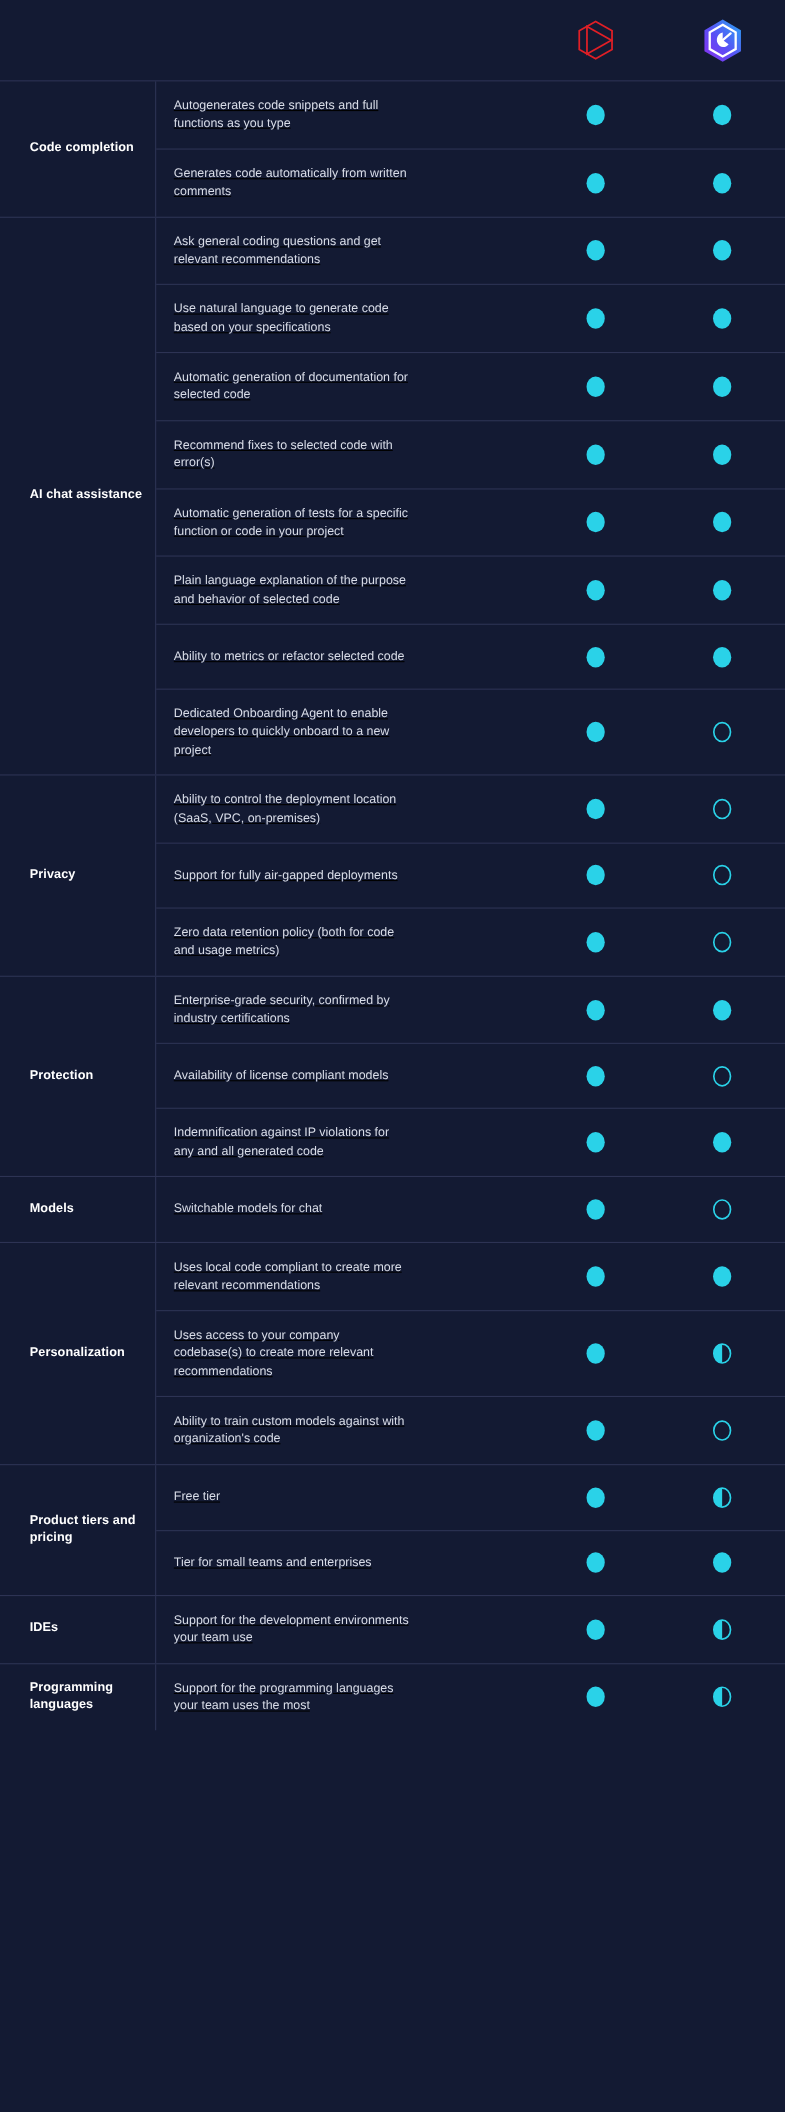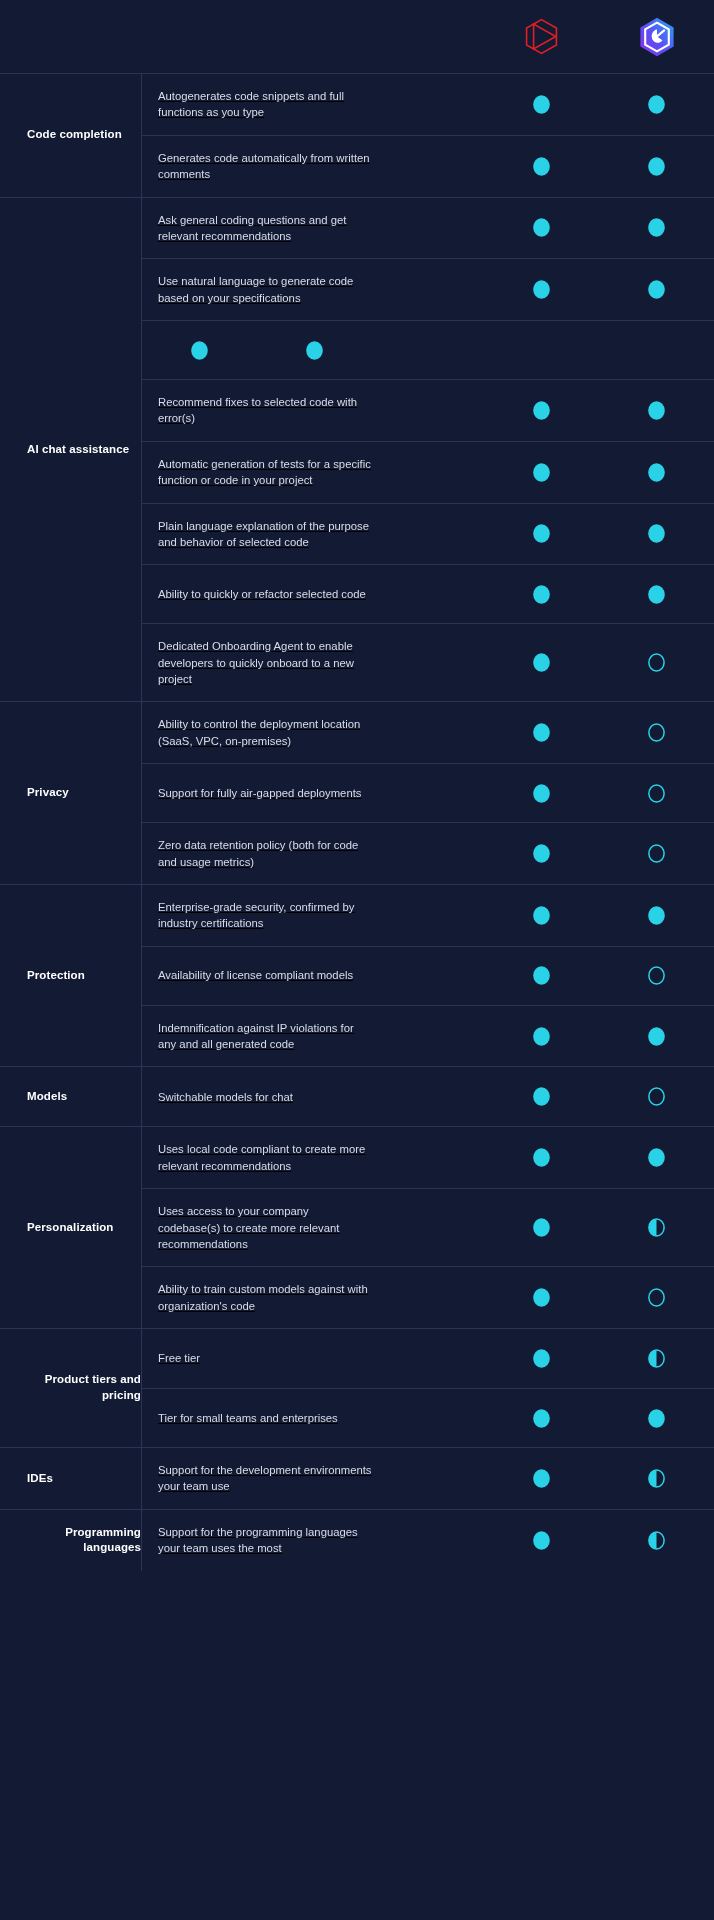--- a/index.html
+++ b/index.html
@@ -40,21 +40,20 @@
     border-top: 1px solid #2d3354;
   }
   .group:first-child { border-top: 1px solid #2d3354; }
 
   .cat-cell {
     width: 141px;
     flex: 0 0 141px;
     display: flex;
     align-items: center;
     padding: 0 0 0 27px;
-    text-align: right;
   }
   .cat-label {
     color: #ffffff;
     font-size: 11.5px;
     font-weight: 700;
     line-height: 1.35;
     letter-spacing: 0.1px;
   }
 
   .rows-cell {
@@ -194,20 +193,23 @@
                 <ellipse cx="9.5" cy="10.5" rx="8.3" ry="9.3" fill="#2ad2e8"></ellipse>
               </svg>
             </div>
             <div class="mark-cell">
               <svg width="19" height="21" viewBox="0 0 19 21" class="mark">
                 <ellipse cx="9.5" cy="10.5" rx="8.3" ry="9.3" fill="#2ad2e8"></ellipse>
               </svg>
             </div>
           </div>
           <div class="row">
+            <div class="feat-cell">
+              <span class="feat-text">Automatic generation of documentation for selected code</span>
+            </div>
             <div class="mark-cell">
               <svg width="19" height="21" viewBox="0 0 19 21" class="mark">
                 <ellipse cx="9.5" cy="10.5" rx="8.3" ry="9.3" fill="#2ad2e8"></ellipse>
               </svg>
             </div>
             <div class="mark-cell">
               <svg width="19" height="21" viewBox="0 0 19 21" class="mark">
                 <ellipse cx="9.5" cy="10.5" rx="8.3" ry="9.3" fill="#2ad2e8"></ellipse>
               </svg>
             </div>
@@ -252,21 +254,21 @@
               </svg>
             </div>
             <div class="mark-cell">
               <svg width="19" height="21" viewBox="0 0 19 21" class="mark">
                 <ellipse cx="9.5" cy="10.5" rx="8.3" ry="9.3" fill="#2ad2e8"></ellipse>
               </svg>
             </div>
           </div>
           <div class="row">
             <div class="feat-cell">
-              <span class="feat-text">Ability to quickly or refactor selected code</span>
+              <span class="feat-text">Ability to metrics or refactor selected code</span>
             </div>
             <div class="mark-cell">
               <svg width="19" height="21" viewBox="0 0 19 21" class="mark">
                 <ellipse cx="9.5" cy="10.5" rx="8.3" ry="9.3" fill="#2ad2e8"></ellipse>
               </svg>
             </div>
             <div class="mark-cell">
               <svg width="19" height="21" viewBox="0 0 19 21" class="mark">
                 <ellipse cx="9.5" cy="10.5" rx="8.3" ry="9.3" fill="#2ad2e8"></ellipse>
               </svg>

